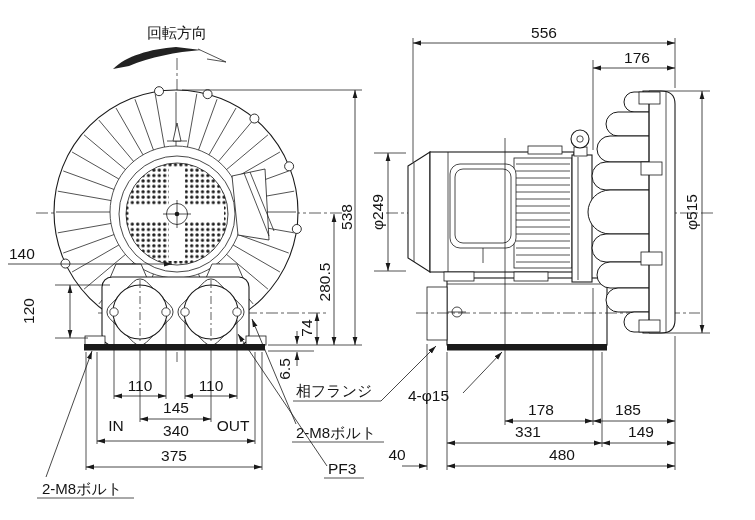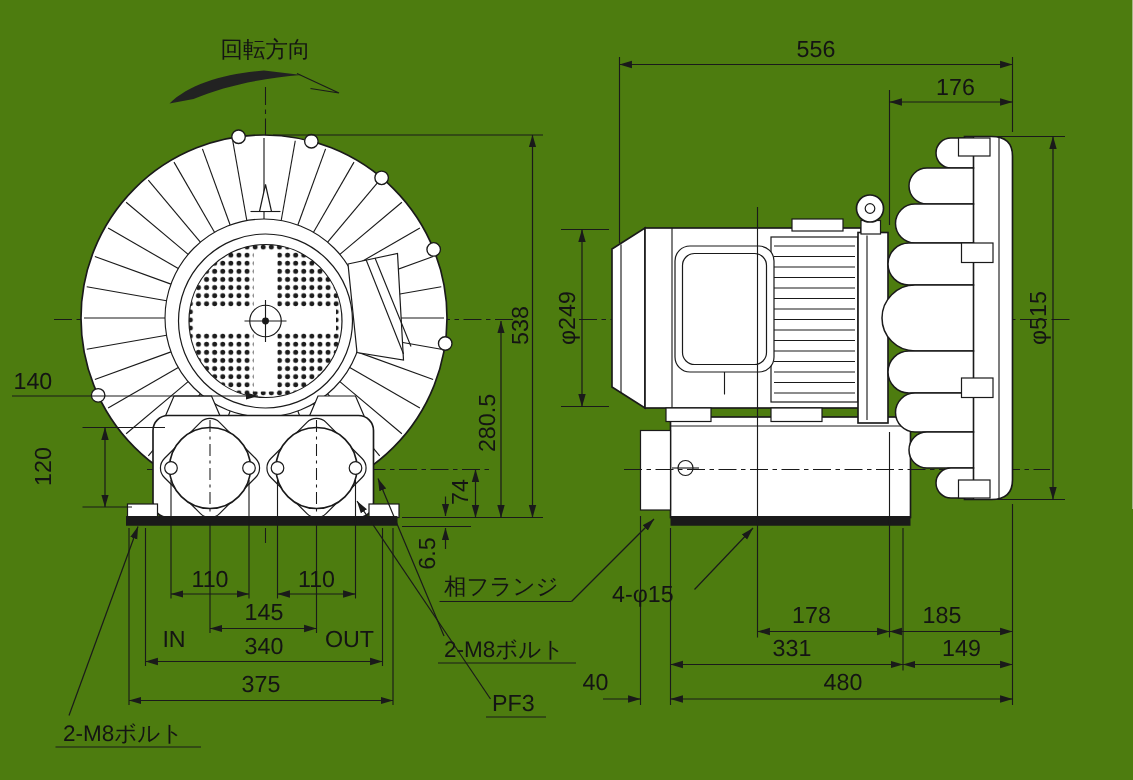--- a/index.html
+++ b/index.html
@@ -1,16 +1,16 @@
 <!DOCTYPE html>
 <html><head>
 <meta charset="utf-8">
 <style>
   html,body{margin:0;padding:0;background:#e8e8e8;}
-  .page{width:755px;height:520px;background:#4d7c0f;position:relative;overflow:hidden;
+  .page{width:755px;height:520px;background:#ffffff;position:relative;overflow:hidden;
         font-family:"Liberation Sans", sans-serif;}
   svg{display:block;}
   .thin{stroke:#1a1a1a;fill:none;stroke-width:0.75;}
   .dim{stroke:#1a1a1a;fill:none;stroke-width:0.8;}
   .cl{stroke:#1a1a1a;fill:none;stroke-width:0.7;stroke-dasharray:12 3 3 3;}
   .cls{stroke:#1a1a1a;fill:none;stroke-width:0.7;stroke-dasharray:8 3 2 3;}
   .wf{fill:#ffffff;stroke:#1a1a1a;stroke-width:1.1;}
   .wf2{fill:#ffffff;stroke:#1a1a1a;stroke-width:0.8;}
   .solid{fill:#1a1a1a;stroke:none;}
   text{fill:#141414;font-family:"Liberation Sans", sans-serif;font-size:15.5px;}

